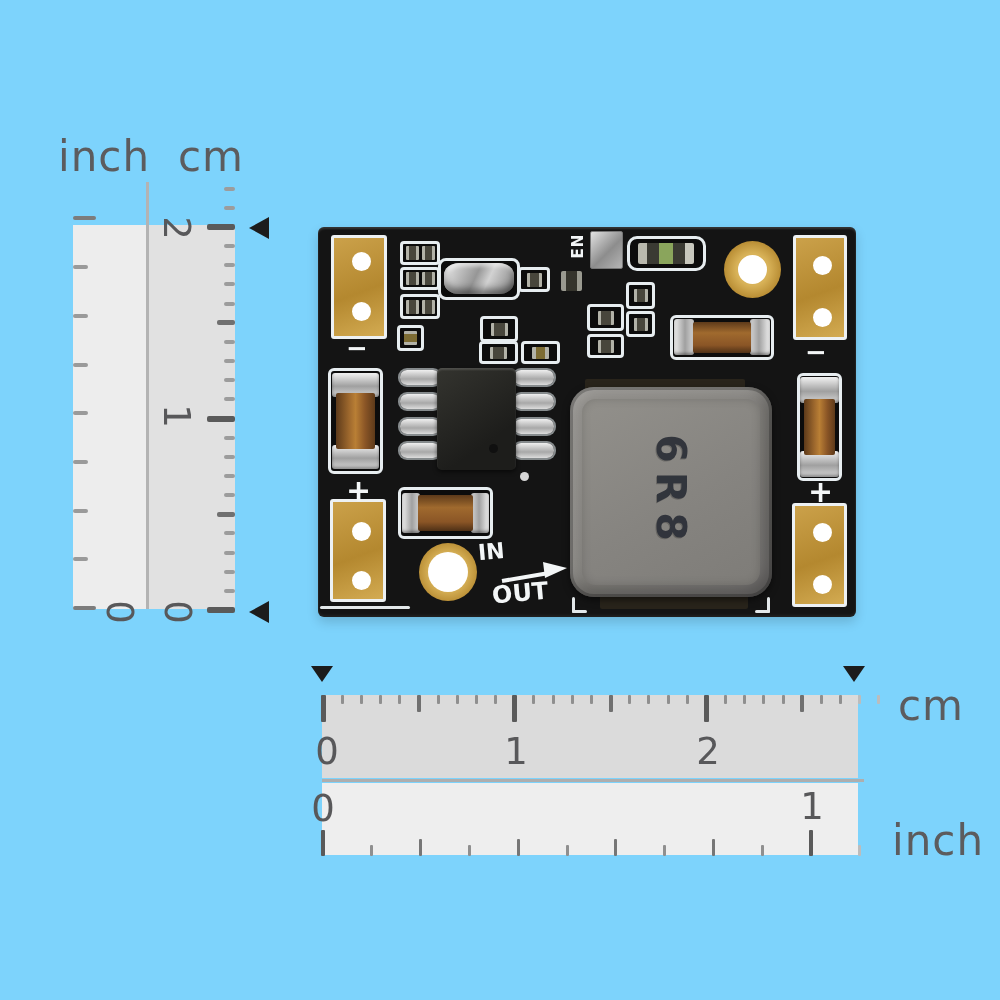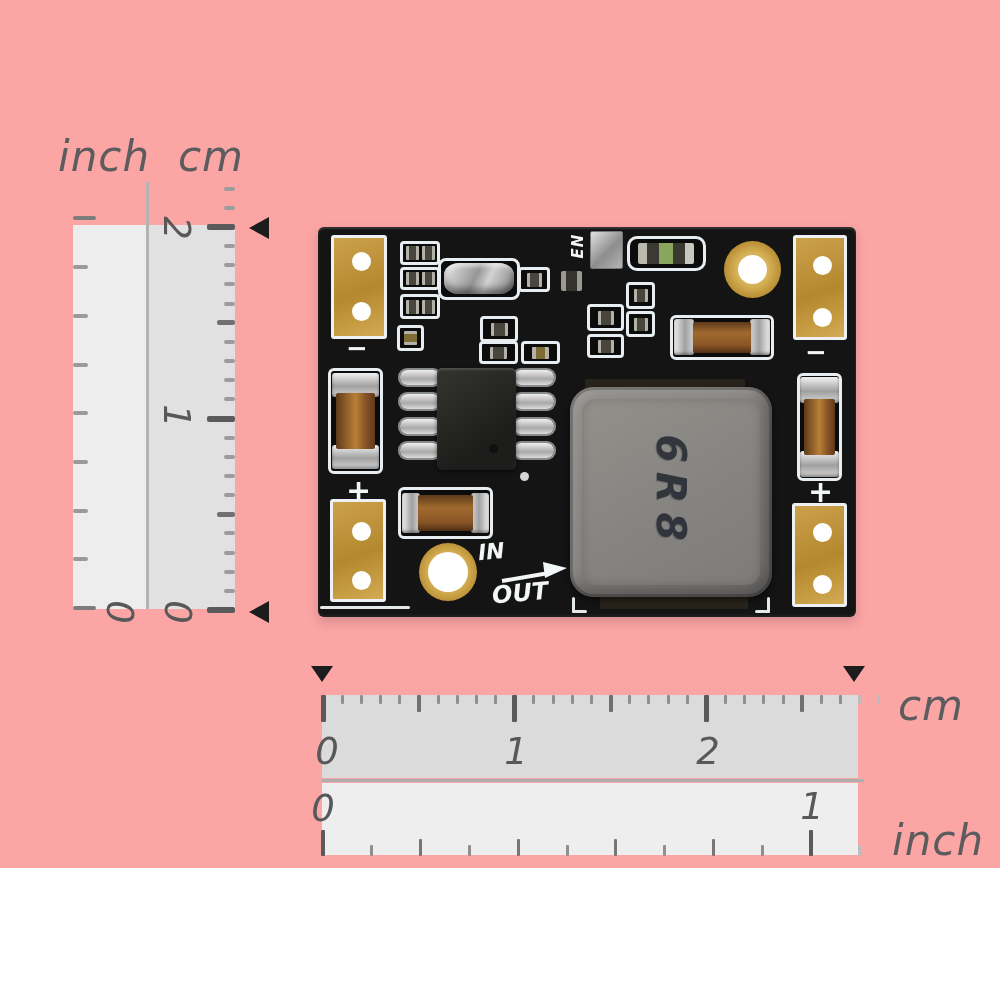--- a/index.html
+++ b/index.html
@@ -1,17 +1,17 @@
 <!DOCTYPE html>
 <html><head>
 <meta charset="utf-8">
 <style>
   html,body{margin:0;padding:0;background:#ffffff;}
-  #canvas{position:relative;width:1000px;height:868px;background:#fca5a5;overflow:hidden;
-          font-family:"DejaVu Sans",sans-serif;font-style:italic;}
+  #canvas{position:relative;width:1000px;height:1000px;background:#7dd3fc;overflow:hidden;
+          font-family:"DejaVu Sans",sans-serif;}
   .abs{position:absolute;}
   .tick{position:absolute;}
   .rlabel{position:absolute;color:#58585a;transform:translate(-50%,-50%);white-space:nowrap;}
   .rlabel.rot{transform:translate(-50%,-50%) rotate(90deg);}
   .unit{font-size:42px;color:#5c5c5e;letter-spacing:1px;}
   .num{font-size:37px;color:#58585a;}
   .tri{position:absolute;width:0;height:0;}
   .band{position:absolute;}
   
   #pcb{position:absolute;left:318px;top:227px;width:538px;height:390px;background:#141414;

